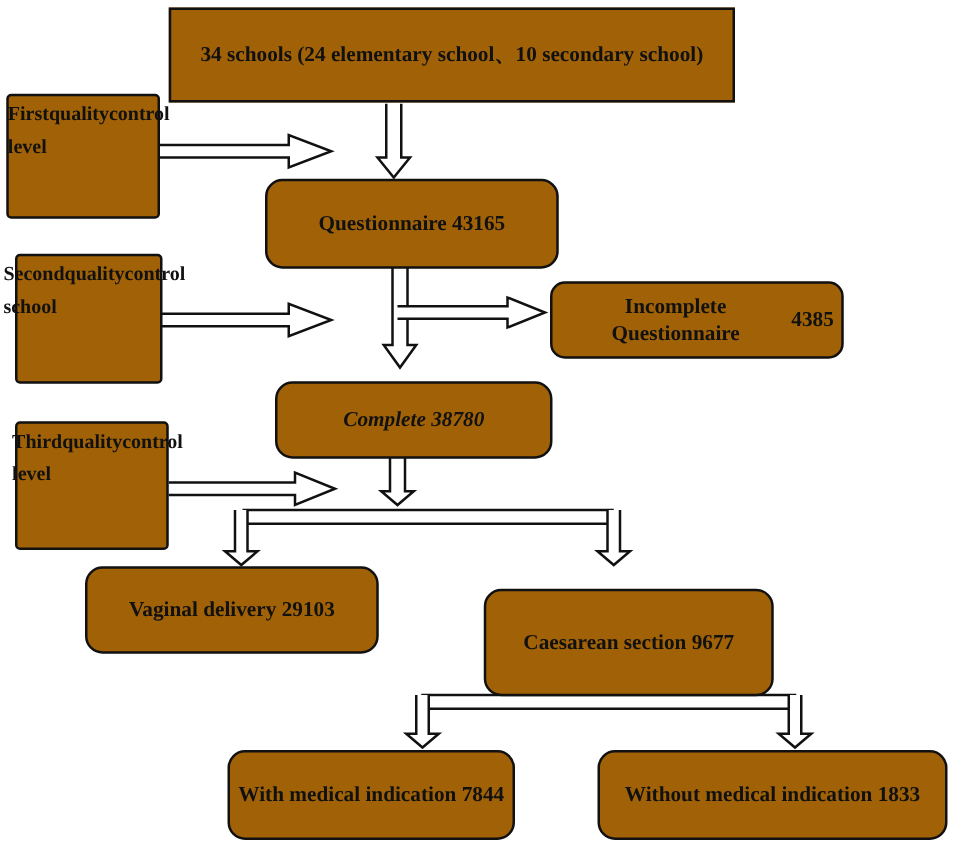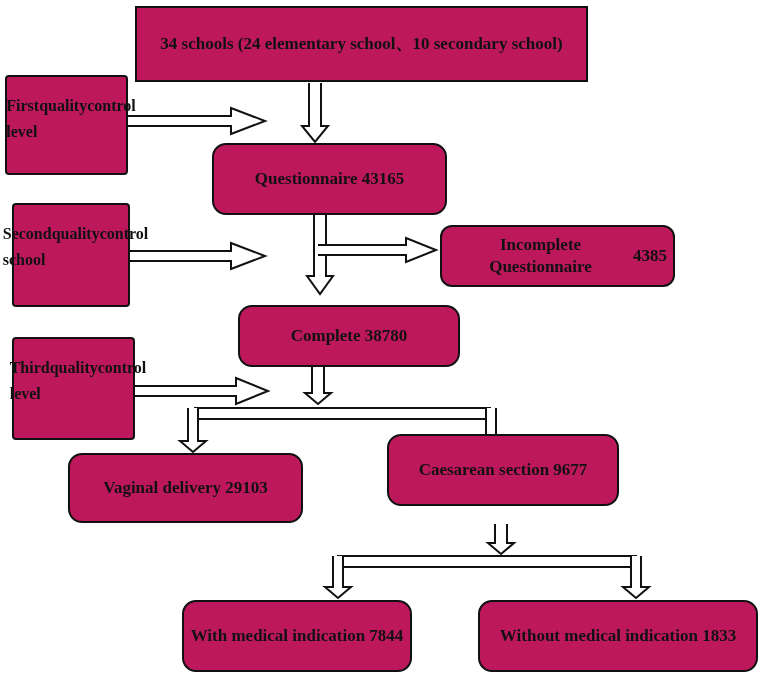--- a/index.html
+++ b/index.html
@@ -10,29 +10,29 @@
     font-family:"Liberation Serif","DejaVu Serif",serif;
     color:#111111;
     overflow:hidden;
   }
   .connectors{position:absolute;left:0;top:0;width:765px;height:679px;}
   .connectors path{fill:#ffffff;stroke:#111111;stroke-width:2;}
   .box{
     position:absolute;
     box-sizing:border-box;
     border:2.5px solid #111111;
-    background:#be185d;
+    background:#a16207;
     display:flex;
     align-items:center;
     justify-content:center;
     text-align:center;
     font-weight:bold;
     font-size:17px;
     line-height:1.3;
-    padding:16px 6px;
+    padding:2px 6px;
   }
   .rounded{border-radius:14px;}
   .side{
     border-radius:4px;
     flex-direction:row;
     align-items:flex-start;
     justify-content:center;
     text-align:left;
     font-size:16px;
     line-height:1.65;
@@ -84,35 +84,35 @@
     <span>Second school</span>
     <span>quality</span>
     <span>control</span>
   </div>
 
   <div class="box rounded stack" style="left:440px;top:225px;width:235px;height:62px;border-radius:12px;">
     <span>Incomplete Questionnaire</span>
     <span>4385</span>
   </div>
 
-  <div class="box rounded" style="left:238px;top:305px;width:222px;height:62px;">
+  <div class="box rounded" style="left:220px;top:305px;width:222px;height:62px;font-style:italic;">
     <span>Complete 38780</span>
   </div>
 
   <div class="box side" style="left:12px;top:337px;width:123px;height:103px;">
     <span>Third level</span>
     <span>quality</span>
     <span>control</span>
   </div>
 
   <div class="box rounded" style="left:68px;top:453px;width:235px;height:70px;">
     <span>Vaginal delivery 29103</span>
   </div>
 
-  <div class="box rounded" style="left:387px;top:434px;width:232px;height:72px;">
+  <div class="box rounded" style="left:387px;top:471px;width:232px;height:86px;">
     <span>Caesarean section 9677</span>
   </div>
 
   <div class="box rounded" style="left:182px;top:600px;width:230px;height:72px;">
     <span>With medical indication 7844</span>
   </div>
 
   <div class="box rounded" style="left:478px;top:600px;width:280px;height:72px;">
     <span>Without medical indication 1833</span>
   </div>

